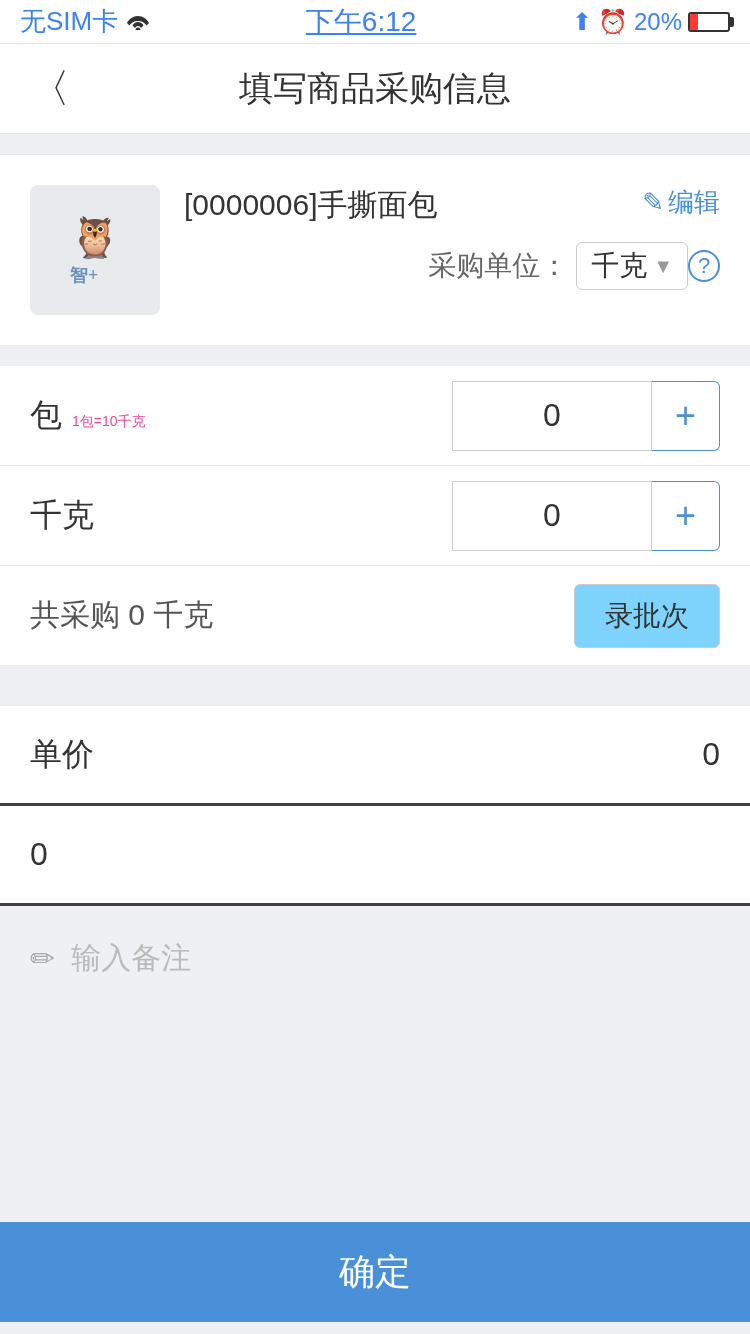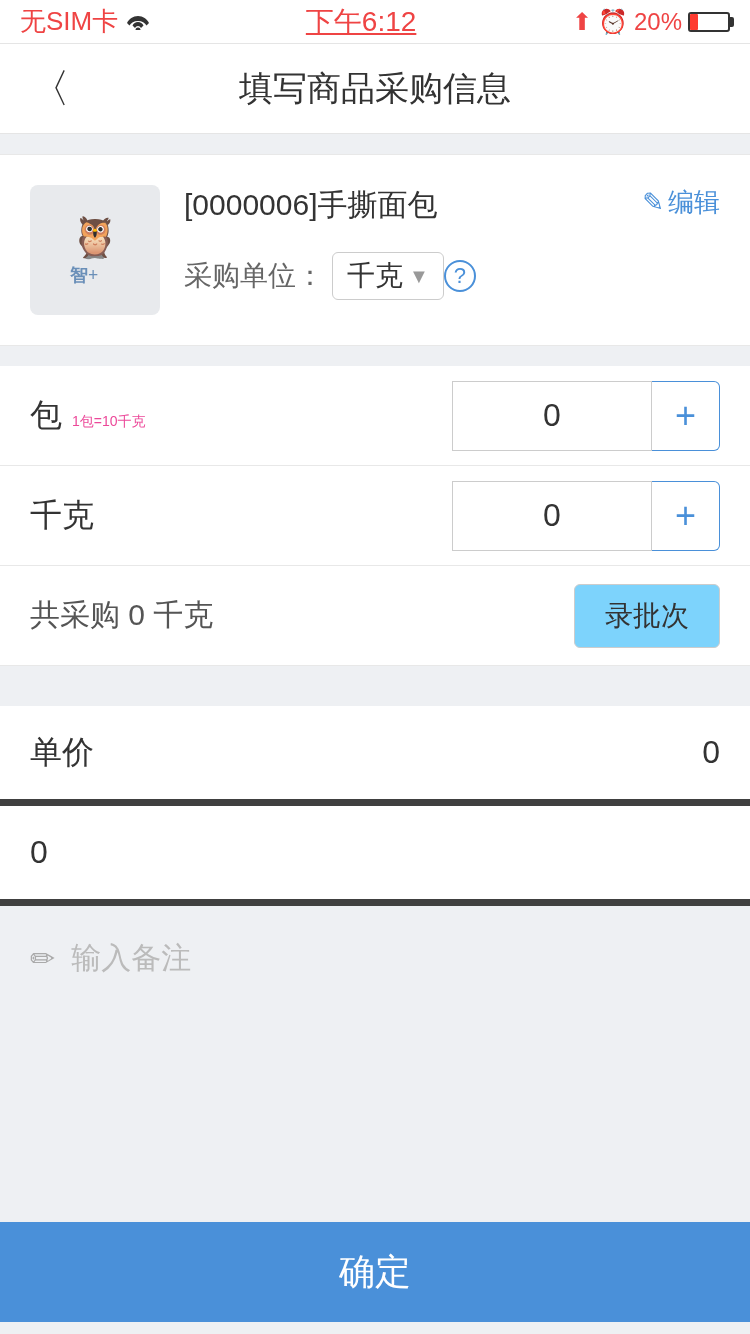--- a/index.html
+++ b/index.html
@@ -17,21 +17,21 @@
     
     .status-bar {
       width: 750px;
       height: 44px;
       background: #fff;
       display: flex;
       align-items: center;
       justify-content: space-between;
       padding: 0 20px;
       font-size: 26px;
-      color: #ef4444;
+      color: #3b82f6;
       border-bottom: 1px solid #e5e5e5;
     }
     .status-left {
       display: flex;
       align-items: center;
       gap: 8px;
     }
     .status-center {
       font-size: 28px;
       font-weight: 500;
@@ -127,40 +127,40 @@
       color: #888;
       font-size: 20px;
     }
     .product-info {
       flex: 1;
     }
     .product-header {
       display: flex;
       justify-content: space-between;
       align-items: flex-start;
-      margin-bottom: 26px;
+      margin-bottom: 16px;
     }
     .product-name {
       font-size: 30px;
       color: #333;
       font-weight: 500;
     }
     .edit-btn {
       color: #4a90d9;
       font-size: 26px;
       display: flex;
       align-items: center;
       gap: 4px;
       cursor: pointer;
       white-space: nowrap;
     }
     .product-unit-row {
       display: flex;
       align-items: center;
-      justify-content: flex-start;
+      justify-content: flex-end;
     }
     .unit-label {
       font-size: 28px;
       color: #666;
     }
     .unit-select {
       display: flex;
       align-items: center;
       gap: 6px;
       border: 1px solid #ccc;
@@ -281,21 +281,21 @@
     
     .info-section {
       background: #fff;
       margin-top: 20px;
     }
     .info-row {
       display: flex;
       align-items: center;
       padding: 0 30px;
       height: 100px;
-      border-bottom: 7px solid #404040;
+      border-bottom: 3px solid #404040;
     }
     .info-label {
       font-size: 32px;
       color: #333;
       flex: 1;
     }
     .info-value {
       font-size: 32px;
       color: #333;
     }

